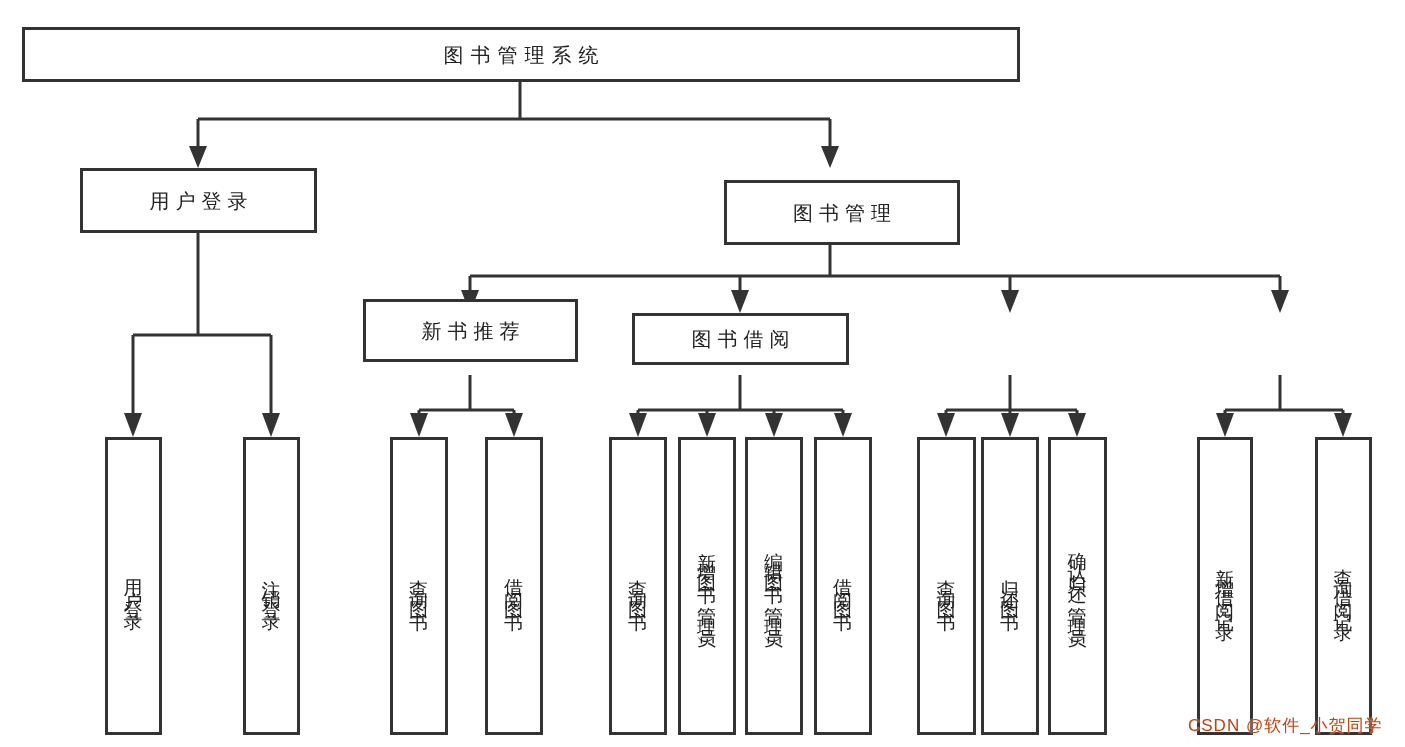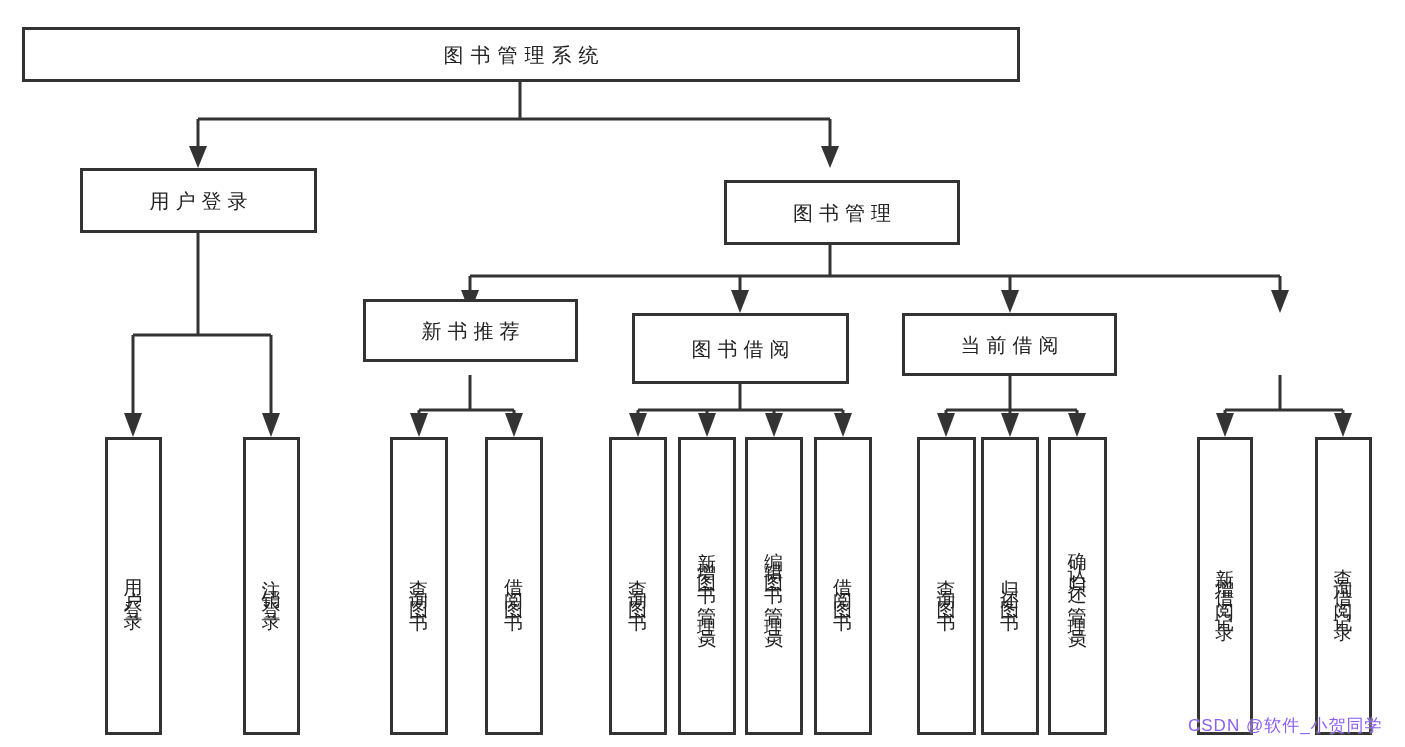--- a/index.html
+++ b/index.html
@@ -43,21 +43,21 @@
     font-size: 19px;
     letter-spacing: 11px;
     line-height: 1;
   }
   .watermark {
     position: absolute;
     left: 1188px;
     top: 714px;
     font-size: 17px;
     letter-spacing: 1px;
-    color: #8b5cf6;
+    color: #c2410c;
     text-shadow: 0 0 2px #ffffff;
     white-space: nowrap;
   }
 </style>
 </head>
 <body>
 
 <div class="stage">
 
   <svg class="connector-layer" viewBox="0 0 1405 747" xmlns="http://www.w3.org/2000/svg">
@@ -129,25 +129,22 @@
   <div class="box h" style="left:80px; top:168px; width:237px; height:65px;">
     <span>用户登录</span>
   </div>
   <div class="box h" style="left:712px; top:180px; width:236px; height:65px;margin-left:12px;">
     <span>图书管理</span>
   </div>
 
   <div class="box h" style="left:363px; top:299px; width:215px; height:63px;">
     <span>新书推荐</span>
   </div>
-  <div class="box h" style="left:632px; top:313px; width:217px; height:71px;">
+  <div class="box h" style="left:632px; top:313px; width:217px; height:52px;">
     <span>图书借阅</span>
-  </div>
-  <div class="box h" style="left:902px; top:313px; width:215px; height:63px;">
-    <span>当前借阅</span>
   </div>
 
   <div class="box v" style="left:105px; top:437px; width:57px; height:298px;">
     <span>用户登录</span>
   </div>
   <div class="box v" style="left:243px; top:437px; width:57px; height:298px;">
     <span>注销登录</span>
   </div>
   <div class="box v" style="left:390px; top:437px; width:58px; height:298px;">
     <span>查询图书</span>

